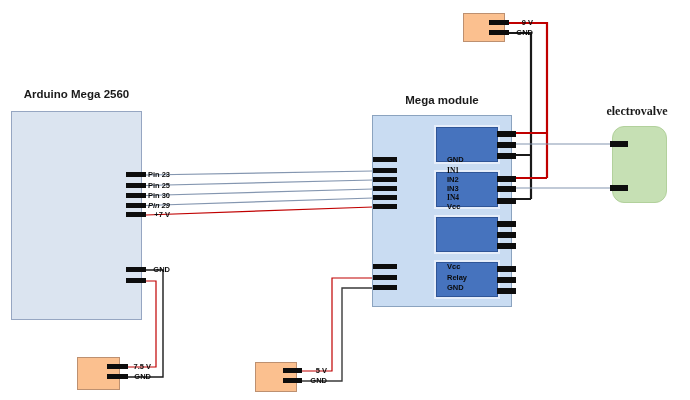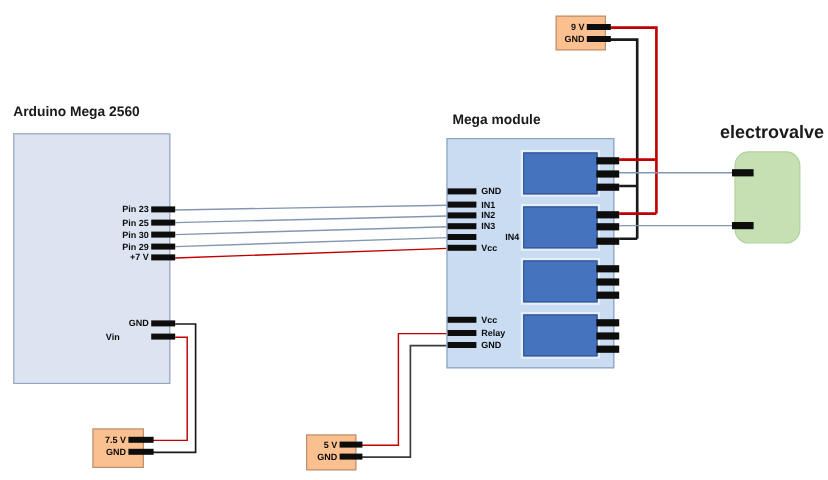--- a/index.html
+++ b/index.html
@@ -18,27 +18,27 @@
   .supply-9v{left:463px;top:13px;width:42px;height:29px;}
   .supply-7v5{left:77px;top:357px;width:43px;height:33px;}
   .supply-5v{left:255px;top:362px;width:42px;height:30px;}
 
   
   .relay{position:absolute;left:436px;width:62px;height:35px;background:#4673be;border:1px solid #2f5597;
          box-shadow:0 0 0 2px #e6eefa;z-index:3;box-sizing:border-box;}
   .rpin{position:absolute;left:60px;width:19px;height:6px;background:#0d0d0d;}
 
   
-  .title{position:absolute;z-index:4;font-weight:bold;font-size:11.5px;line-height:14px;color:#1a1a1a;}
+  .title{position:absolute;z-index:4;font-weight:bold;font-size:11.5px;line-height:14px;text-align:center;color:#1a1a1a;}
   .t-arduino{left:11px;top:87px;width:131px;}
   .t-relay{left:377px;top:93px;width:130px;}
-  .t-valve{left:600px;top:104px;width:74px;font-size:15px;}
+  .t-valve{left:600px;top:104px;width:74px;font-size:12px;font-family:Liberation Serif, serif;}
 
   
-  .plabel{position:absolute;z-index:5;font-weight:bold;font-size:7.5px;line-height:10px;height:10px;color:#0a0a0a;white-space:nowrap;}
+  .plabel{position:absolute;z-index:5;font-weight:bold;font-size:7.5px;line-height:10px;height:10px;color:#0a0a0a;white-space:nowrap;margin-left:46px;}
   .r{text-align:right;}
   .prect{position:absolute;z-index:5;background:#0d0d0d;}
   .apin{left:126px;width:20px;height:5px;}
   .lpin{left:373px;width:24px;height:5px;}
   .vpin{left:610px;width:18px;height:6px;}
   .spin{height:5px;}
 </style>
 </head>
 <body>
 
@@ -71,21 +71,21 @@
 
   <div class="title t-arduino">Arduino Mega 2560</div>
   <div class="board arduino-board"></div>
 
   <div class="plabel r" style="left:64px;top:170px;width:60px;">Pin 23</div>
   <span class="prect apin" style="top:172px;"></span>
   <div class="plabel r" style="left:64px;top:181px;width:60px;">Pin 25</div>
   <span class="prect apin" style="top:183px;"></span>
   <div class="plabel r" style="left:64px;top:191px;width:60px;">Pin 30</div>
   <span class="prect apin" style="top:193px;"></span>
-  <div class="plabel r" style="left:64px;top:201px;width:60px;">Pin 29</div>
+  <div class="plabel r" style="left:64px;top:201px;width:60px;font-style:italic;">Pin 29</div>
   <span class="prect apin" style="top:203px;"></span>
   <div class="plabel r" style="left:64px;top:210px;width:60px;">+7 V</div>
   <span class="prect apin" style="top:212px;"></span>
 
   <div class="plabel r" style="left:64px;top:265px;width:60px;">GND</div>
   <span class="prect apin" style="top:267px;"></span>
   <div class="plabel r" style="left:64px;top:276px;width:60px;text-align:center;">Vin</div>
   <span class="prect apin" style="top:278px;"></span>
 
   <div class="title t-relay">Mega module</div>
@@ -107,27 +107,27 @@
     <span class="rpin" style="top:25px;"></span>
   </div>
   <div class="relay" style="top:262px;">
     <span class="rpin" style="top:3px;"></span>
     <span class="rpin" style="top:14px;"></span>
     <span class="rpin" style="top:25px;"></span>
   </div>
 
   <div class="plabel" style="left:401px;top:155px;">GND</div>
   <span class="prect lpin" style="top:157px;"></span>
-  <div class="plabel" style="left:401px;top:166px;">IN1</div>
+  <div class="plabel" style="left:401px;top:166px;font-family:Liberation Serif, serif;">IN1</div>
   <span class="prect lpin" style="top:168px;"></span>
   <div class="plabel" style="left:401px;top:175px;text-align:right;">IN2</div>
   <span class="prect lpin" style="top:177px;"></span>
   <div class="plabel" style="left:401px;top:184px;">IN3</div>
   <span class="prect lpin" style="top:186px;"></span>
-  <div class="plabel" style="left:421px;top:193px;">IN4</div>
+  <div class="plabel" style="left:401px;top:193px;font-family:Liberation Serif, serif;">IN4</div>
   <span class="prect lpin" style="top:195px;"></span>
   <div class="plabel" style="left:401px;top:202px;">Vcc</div>
   <span class="prect lpin" style="top:204px;"></span>
 
   <div class="plabel" style="left:401px;top:262px;">Vcc</div>
   <span class="prect lpin" style="top:264px;"></span>
   <div class="plabel" style="left:401px;top:273px;">Relay</div>
   <span class="prect lpin" style="top:275px;"></span>
   <div class="plabel" style="left:401px;top:283px;">GND</div>
   <span class="prect lpin" style="top:285px;"></span>

